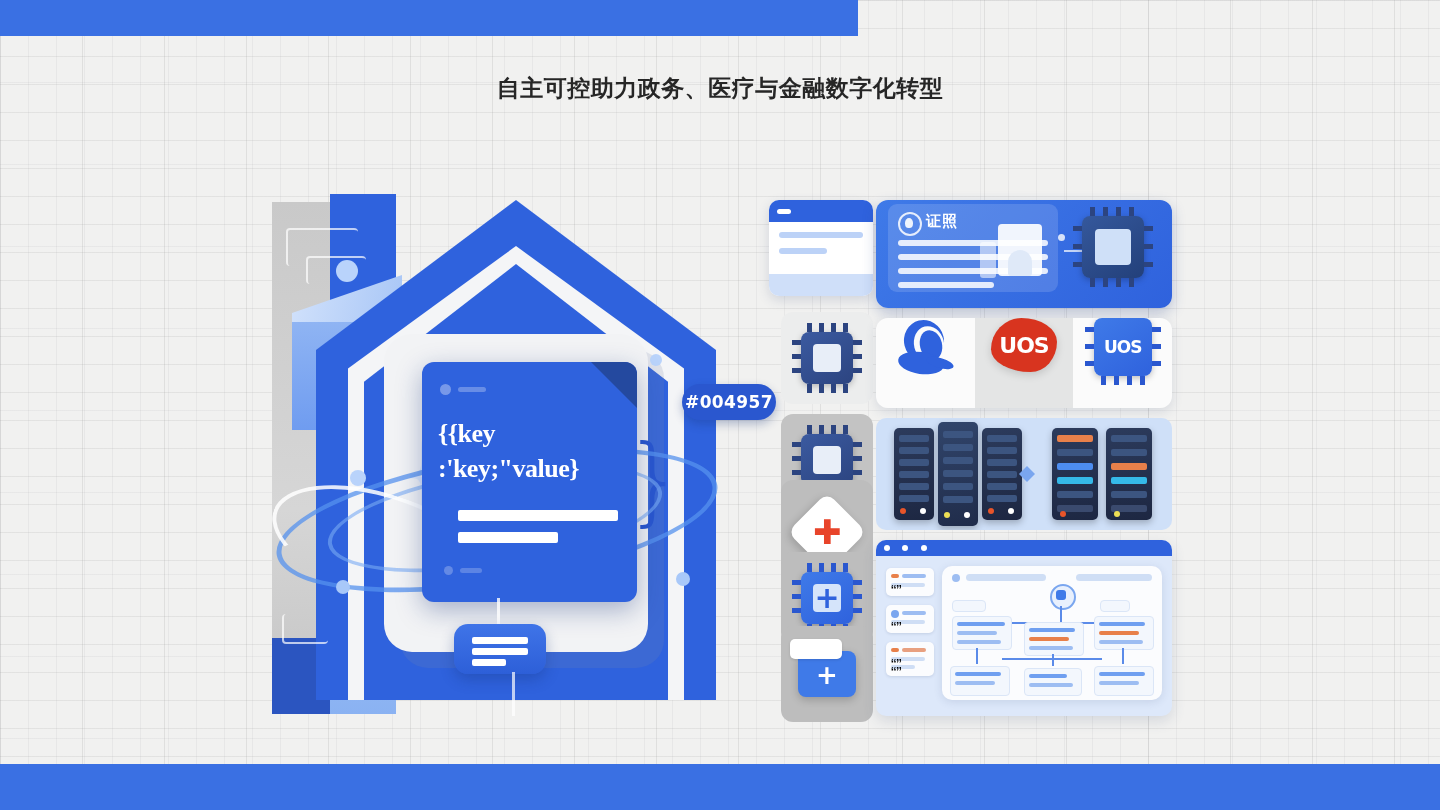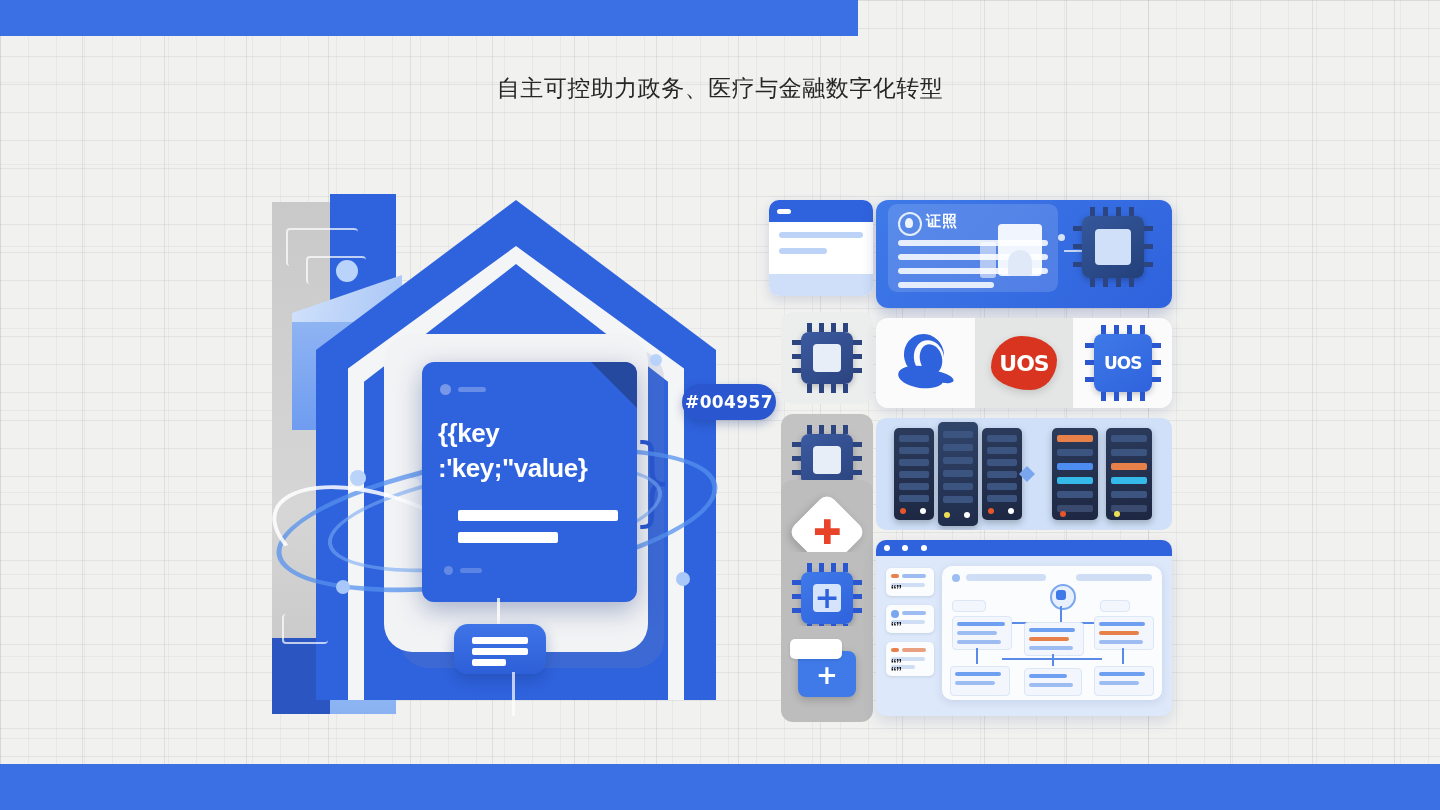--- a/index.html
+++ b/index.html
@@ -25,21 +25,21 @@
   #top-bar{position:absolute;left:0;top:0;width:858px;height:36px;background:#3a70e3;}
   #bottom-bar{position:absolute;left:0;bottom:0;width:1440px;height:46px;background:#3a70e3;}
 
   
   #heading{position:absolute;left:0;top:62px;width:1440px;text-align:center;}
   #page-title{
     font-size:37px;font-weight:bold;color:#1b1b1b;letter-spacing:.5px;
     line-height:1.22;margin:0;
   }
   #page-subtitle{
-    font-size:23px;font-weight:normal;color:#262626;letter-spacing:.5px;
+    font-size:23px;font-weight:bold;color:#262626;letter-spacing:.5px;
     margin:11px 0 0 0;
   }
 
   
   #hero{
     position:absolute;left:272px;top:194px;width:900px;height:528px;
   }
 
   
   #vault-panel{position:absolute;left:0;top:0;width:490px;height:528px;overflow:hidden;}
@@ -94,21 +94,21 @@
     background:#24499f;
     clip-path:polygon(100% 0,100% 100%,0 0);
     border-top-right-radius:12px;
   }
   .doc-dot{position:absolute;left:18px;top:22px;width:11px;height:11px;border-radius:50%;
      background:rgba(255,255,255,.35);}
   .doc-dot-line{position:absolute;left:36px;top:25px;width:28px;height:5px;border-radius:3px;
      background:rgba(255,255,255,.28);}
   .doc-code{
     position:absolute;left:16px;top:54px;width:196px;color:#ffffff;
-    font-family:Liberation Sans, sans-serif;font-weight:bold;
+    font-family:Liberation Serif, serif;font-weight:bold;
     font-size:26px;line-height:1.35;letter-spacing:-.5px;
   }
   .doc-line-a{position:absolute;left:36px;top:148px;width:160px;height:11px;border-radius:2px;background:#fff;}
   .doc-line-b{position:absolute;left:36px;top:170px;width:100px;height:11px;border-radius:2px;background:#fff;}
   .doc-line-c{position:absolute;left:22px;top:204px;width:9px;height:9px;border-radius:50%;background:rgba(255,255,255,.25);}
   .doc-line-d{position:absolute;left:38px;top:206px;width:22px;height:5px;border-radius:3px;background:rgba(255,255,255,.22);}
   
   .orbit{position:absolute;border:5px solid rgba(86,146,238,.75);border-radius:50%;
      transform:rotate(-9deg);}
   .orbit-1{left:2px;top:262px;width:436px;height:118px;}
@@ -215,21 +215,21 @@
   .cert-stand{position:absolute;left:104px;top:42px;width:16px;height:36px;border-radius:3px;
      background:rgba(255,255,255,.55);}
   .cert-link{position:absolute;left:188px;top:50px;width:22px;height:2px;background:rgba(255,255,255,.7);}
   .cert-dot{position:absolute;left:182px;top:34px;width:7px;height:7px;border-radius:50%;
      background:rgba(255,255,255,.8);}
   .cert-chip-wrap{position:absolute;left:206px;top:16px;}
 
   
   .os-card{position:absolute;left:0;top:124px;width:296px;height:90px;border-radius:12px;
      background:#e9eaea;box-shadow:0 4px 12px rgba(60,80,120,.14);display:flex;overflow:hidden;}
-  .os-cell{flex:1;display:flex;align-items:center;justify-content:center;}
+  .os-cell{flex:1;display:flex;justify-content:center;}
   .os-cell.w{background:#fbfbfb;}
   .os-cell.g{background:#e4e5e5;}
   
   .phoenix{position:relative;width:62px;height:62px;}
   .phoenix i{position:absolute;background:#2f62dd;border-radius:50%;display:block;}
   .ph1{left:10px;top:2px;width:40px;height:42px;border-radius:60% 10% 60% 10%;transform:rotate(-14deg);}
   .ph2{left:20px;top:8px;width:30px;height:36px;border-radius:60% 10% 60% 10%;background:#fbfbfb !important;transform:rotate(-14deg);}
   .ph3{left:26px;top:12px;width:22px;height:30px;border-radius:60% 10% 60% 10%;background:#2f62dd !important;transform:rotate(-14deg);}
   .ph4{left:4px;top:34px;width:46px;height:22px;border-radius:10% 60% 10% 60%;transform:rotate(8deg);}
   .ph5{left:32px;top:40px;width:28px;height:10px;border-radius:0 50% 0 50%;transform:rotate(16deg);}

